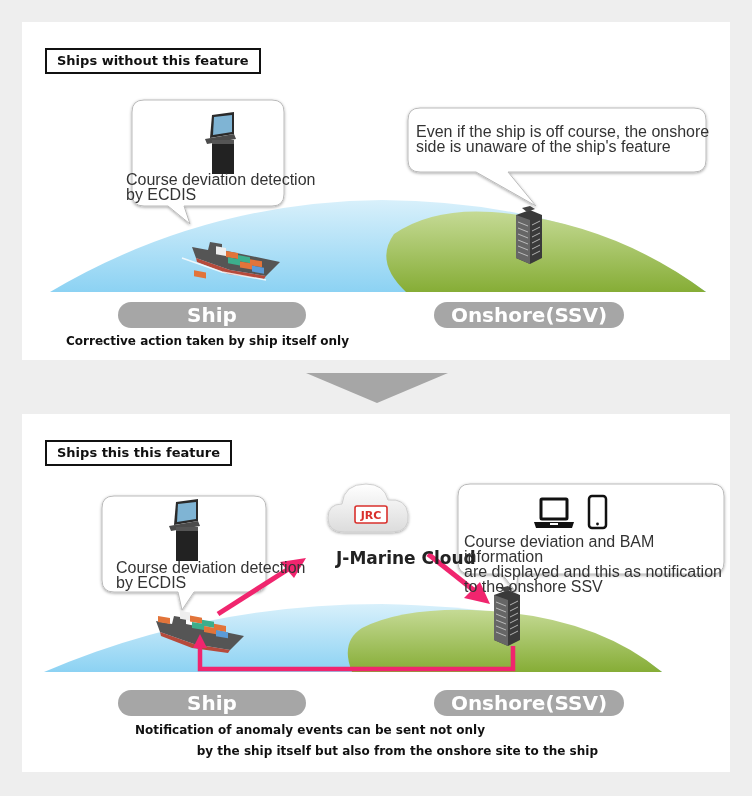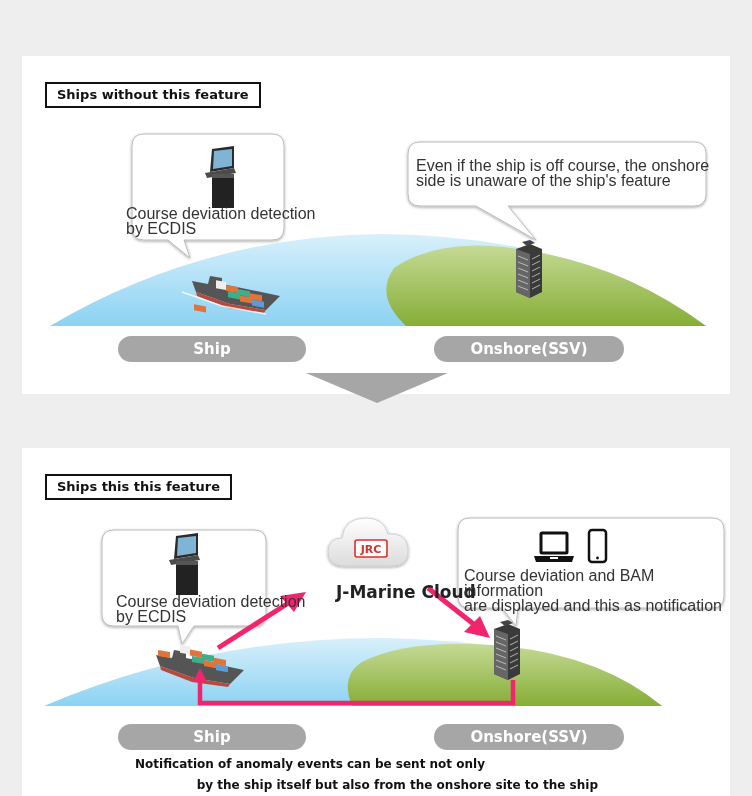--- a/index.html
+++ b/index.html
@@ -1,24 +1,24 @@
 <!DOCTYPE html>
 <html><head>
 <meta charset="utf-8">
 <style>
   * { box-sizing: border-box; margin: 0; padding: 0; }
   html, body { width: 752px; height: 796px; background: #eeeeee; overflow: hidden; }
   body { position: relative; font-family: "Liberation Sans", sans-serif; }
-  .panel { position: absolute; left: 22px; width: 708px; background: #ffffff; overflow: hidden; margin-top: 34px; }
+  .panel { position: absolute; left: 22px; width: 708px; background: #ffffff; overflow: hidden; }
   #panel-top { top: 22px; height: 338px; }
   #panel-bottom { top: 414px; height: 358px; }
   .title-box { position: absolute; left: 23px; border: 2px solid #111; background: #fff; font-family: "DejaVu Sans", sans-serif; font-weight: bold; font-size: 13px; color: #111; padding: 3px 10px 4px 10px; white-space: nowrap; }
   .scene { position: absolute; left: 0; top: 0; }
   .callout-text { position: absolute; font-size: 16px; color: #333; line-height: 15px; }
-  .pill { position: absolute; height: 26px; border-radius: 13px; background: #a6a6a6; color: #fff; font-family: "DejaVu Sans", sans-serif; font-weight: bold; font-size: 15px; text-align: center; line-height: 26px; }
+  .pill { position: absolute; height: 26px; border-radius: 13px; background: #a6a6a6; color: #fff; font-family: "DejaVu Sans", sans-serif; font-weight: bold; font-size: 20px; text-align: center; line-height: 26px; }
   .caption { position: absolute; font-family: "DejaVu Sans", sans-serif; font-weight: bold; font-size: 12px; color: #111; }
   .caption-center { left: 0; width: 576px; text-align: center; line-height: 21px; }
   .cloud-label { position: absolute; font-family: "DejaVu Sans", sans-serif; font-weight: bold; font-size: 17px; color: #222; white-space: nowrap; }
   #transition-arrow { position: absolute; left: 306px; top: 373px; }
 </style>
 </head>
 <body>
 
 <div class="panel" id="panel-top">
   <div class="title-box" style="top:26px;">Ships without this feature</div>
@@ -103,20 +103,21 @@
     <div>Course deviation detection</div>
     <div>by ECDIS</div>
   </div>
   <div class="callout-text" style="left:394px; top:102px;">
     <div>Even if the ship is off course, the onshore</div>
     <div>side is unaware of the ship's feature</div>
   </div>
 
   <div class="pill" style="left:96px; top:280px; width:188px;">Ship</div>
   <div class="pill" style="left:412px; top:280px; width:190px;">Onshore(SSV)</div>
+  <div class="caption" style="left:44px; top:312px;">Corrective action taken by ship itself only</div>
 </div>
 
 <svg id="transition-arrow" width="142" height="30">
   <polygon points="0,0 142,0 71,30" fill="#a6a6a6"></polygon>
 </svg>
 
 <div class="panel" id="panel-bottom">
   <div class="title-box" style="top:26px;">Ships this this feature</div>
 
   <svg class="scene" width="708" height="358">
@@ -226,19 +227,20 @@
 
   <div class="cloud-label" style="left:314px; top:134px;">J-Marine Cloud</div>
 
   <div class="callout-text" style="left:94px; top:146px;">
     <div>Course deviation detection</div>
     <div>by ECDIS</div>
   </div>
   <div class="callout-text" style="left:442px; top:120px;">
     <div>Course deviation and BAM information</div>
     <div>are displayed and this as notification</div>
+    <div>to the onshore SSV</div>
   </div>
 
   <div class="pill" style="left:96px; top:276px; width:188px;">Ship</div>
   <div class="pill" style="left:412px; top:276px; width:190px;">Onshore(SSV)</div>
   <div class="caption caption-center" style="top:306px;">Notification of anomaly events can be sent not only</div>
   <div class="caption caption-center" style="top:327px;text-align:right;">by the ship itself but also from the onshore site to the ship</div>
 </div>
 
 </body></html>

